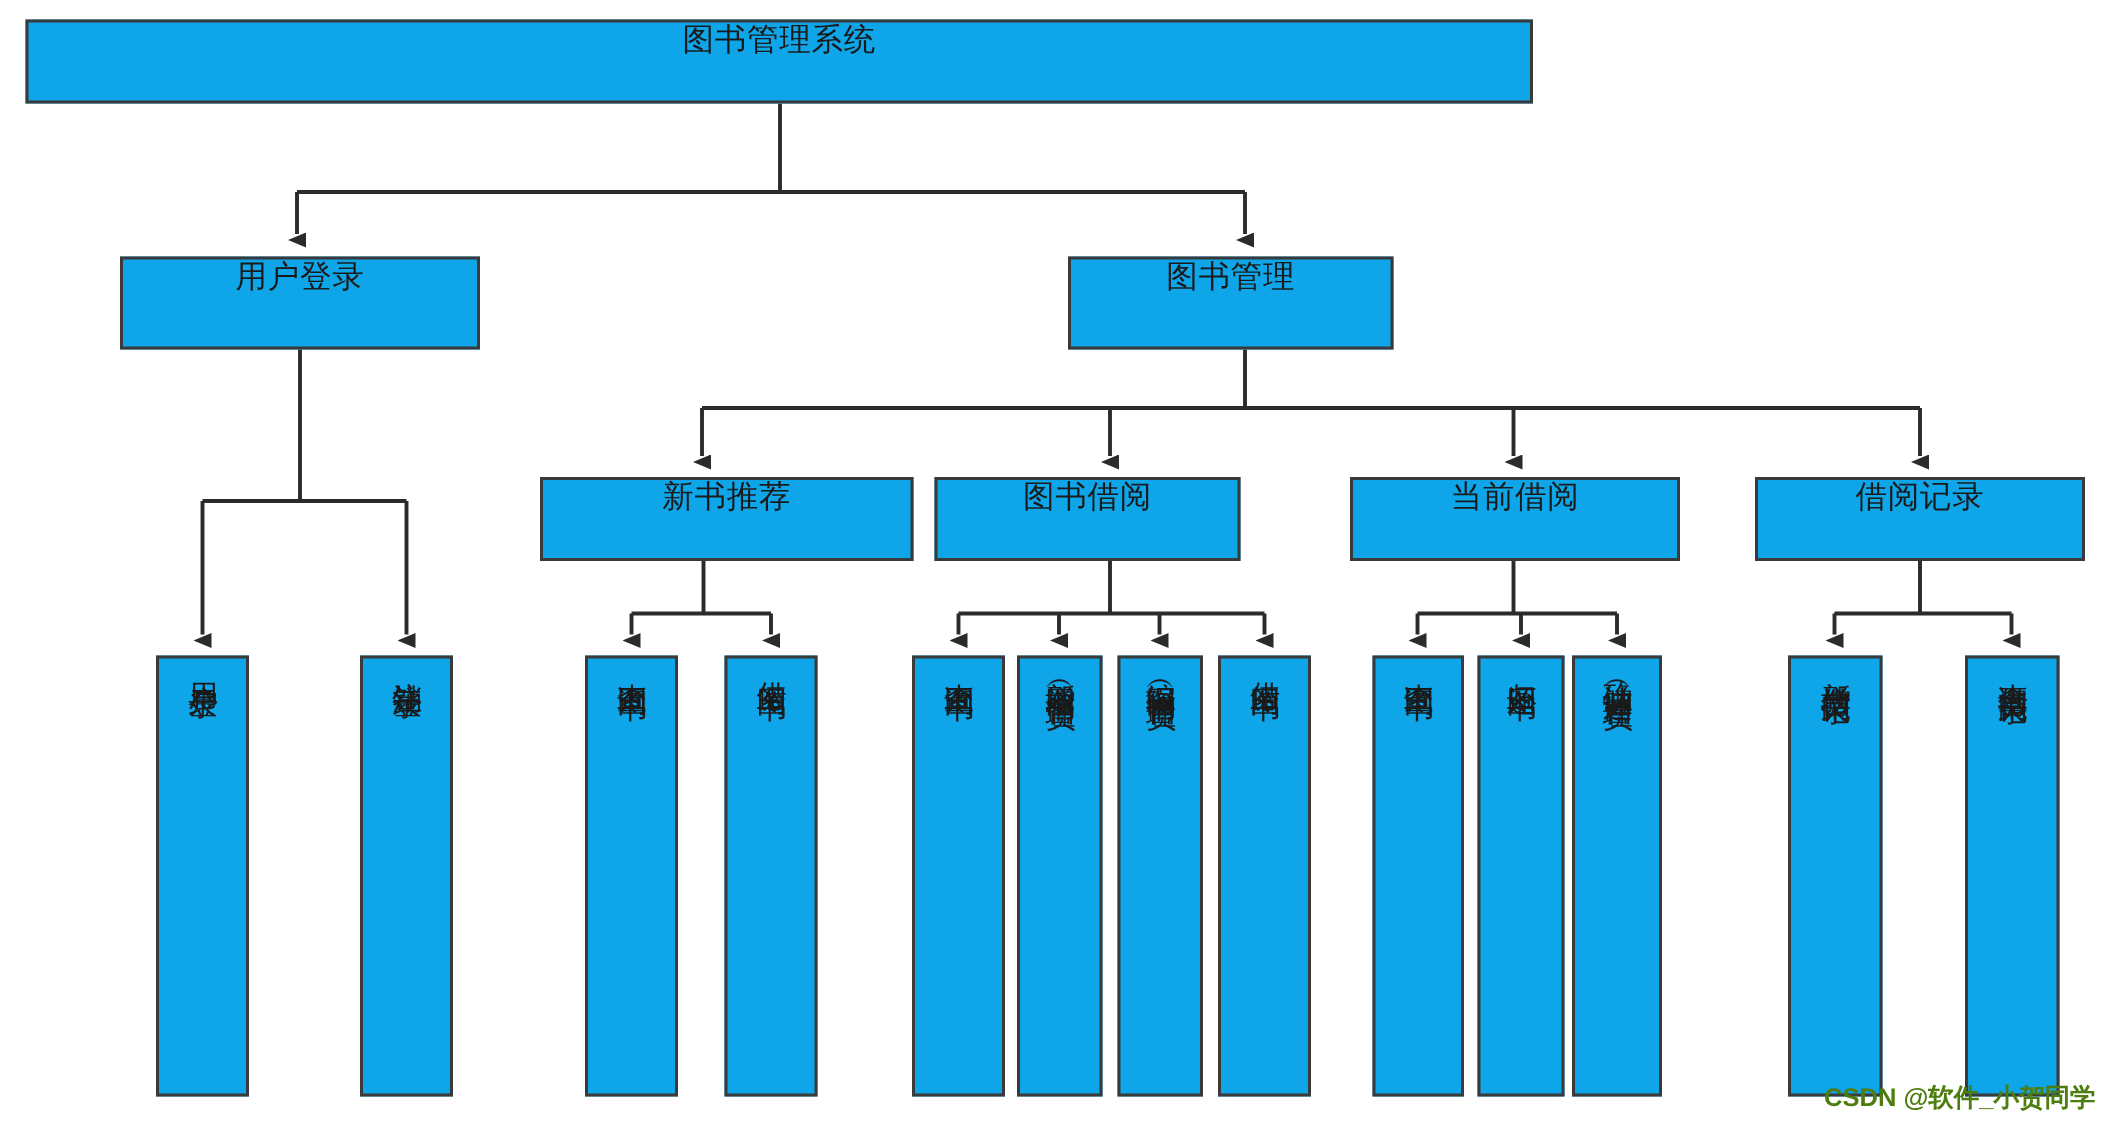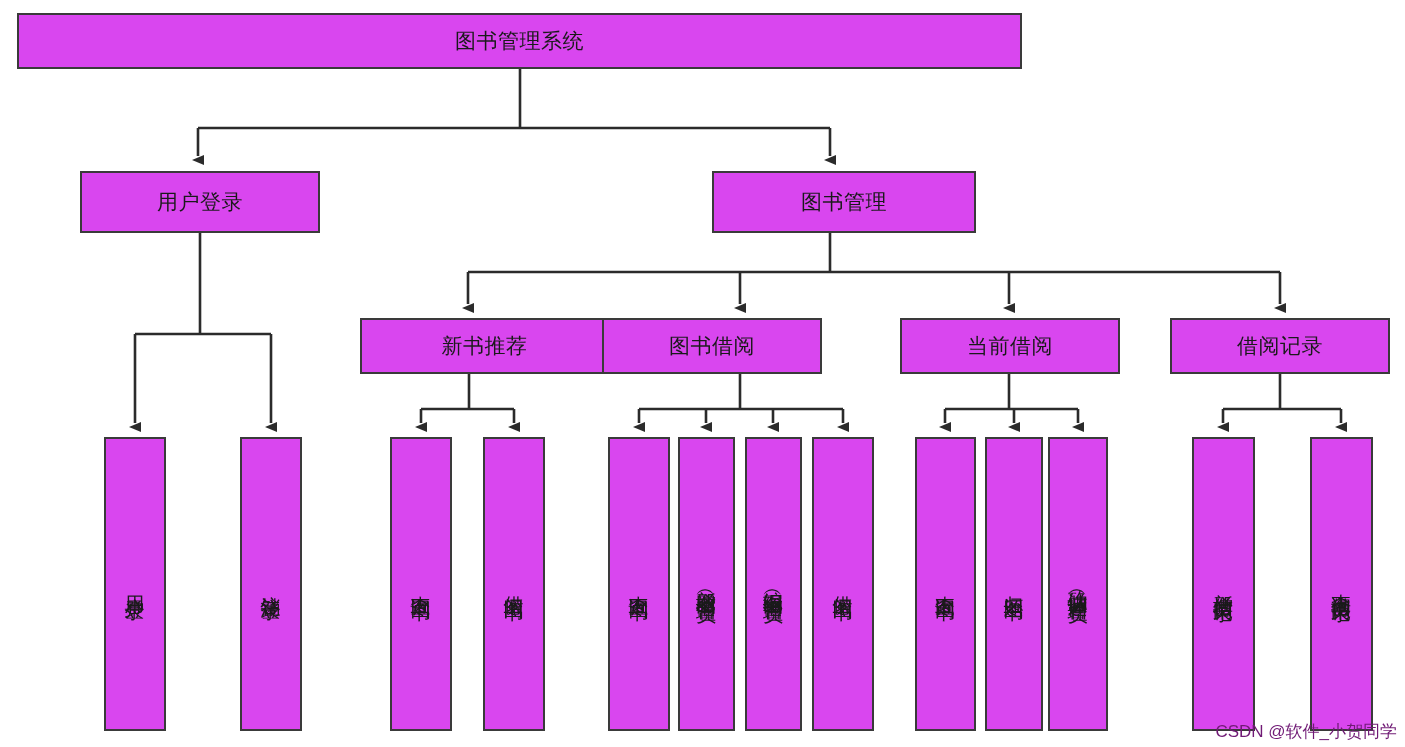--- a/index.html
+++ b/index.html
@@ -20,24 +20,24 @@
   #diagram-svg {
     position: absolute;
     left: 0;
     top: 0;
     width: 1405px;
     height: 747px;
   }
   .node-box {
     position: absolute;
     box-sizing: border-box;
-    background: #d946ef;
+    background: #0ea5e9;
     border: 2px solid #3a3a3a;
     display: flex;
-    align-items: center;
+    align-items: flex-start;
     justify-content: center;
     overflow: hidden;
   }
   .node-label {
     color: #1a1a1a;
     font-size: 21px;
     line-height: 1.12;
     letter-spacing: 0.5px;
     white-space: nowrap;
     text-align: center;
@@ -46,24 +46,25 @@
     writing-mode: vertical-rl;
     text-orientation: upright;
     font-size: 20px;
     letter-spacing: 2px;
     line-height: 1;
   }
   .watermark {
     position: absolute;
     right: 8px;
     bottom: 4px;
-    color: #701a75;
+    color: #4d7c0f;
     font-size: 17px;
     white-space: nowrap;
     user-select: none;
+    font-weight: bold;
   }
 </style>
 </head>
 <body>
 
 <div id="stage">
 
   <svg id="diagram-svg" viewBox="0 0 1405 747" xmlns="http://www.w3.org/2000/svg">
     <defs>
       <marker id="arrow" markerWidth="10" markerHeight="12" refX="1" refY="6" orient="auto" markerUnits="userSpaceOnUse">
@@ -114,28 +115,28 @@
     </g>
   </svg>
 
   <div class="node-box" style="left: 17px; top: 13px; width: 1005px; height: 56px;">
     <span class="node-label">图书管理系统</span>
   </div>
 
   <div class="node-box" style="left: 80px; top: 171px; width: 240px; height: 62px;">
     <span class="node-label">用户登录</span>
   </div>
-  <div class="node-box" style="left: 712px; top: 171px; width: 264px; height: 62px;">
+  <div class="node-box" style="left: 712px; top: 171px; width: 217px; height: 62px;">
     <span class="node-label">图书管理</span>
   </div>
 
   <div class="node-box" style="left: 360px; top: 318px; width: 249px; height: 56px;">
     <span class="node-label">新书推荐</span>
   </div>
-  <div class="node-box" style="left: 602px; top: 318px; width: 220px; height: 56px;">
+  <div class="node-box" style="left: 623px; top: 318px; width: 204px; height: 56px;">
     <span class="node-label">图书借阅</span>
   </div>
   <div class="node-box" style="left: 1170px; top: 318px; width: 220px; height: 56px;">
     <span class="node-label">借阅记录</span>
   </div>
   <div class="node-box" style="left: 900px; top: 318px; width: 220px; height: 56px;">
     <span class="node-label">当前借阅</span>
   </div>
 
   <div class="node-box vertical" style="left: 104px; top: 437px; width: 62px; height: 294px;">

